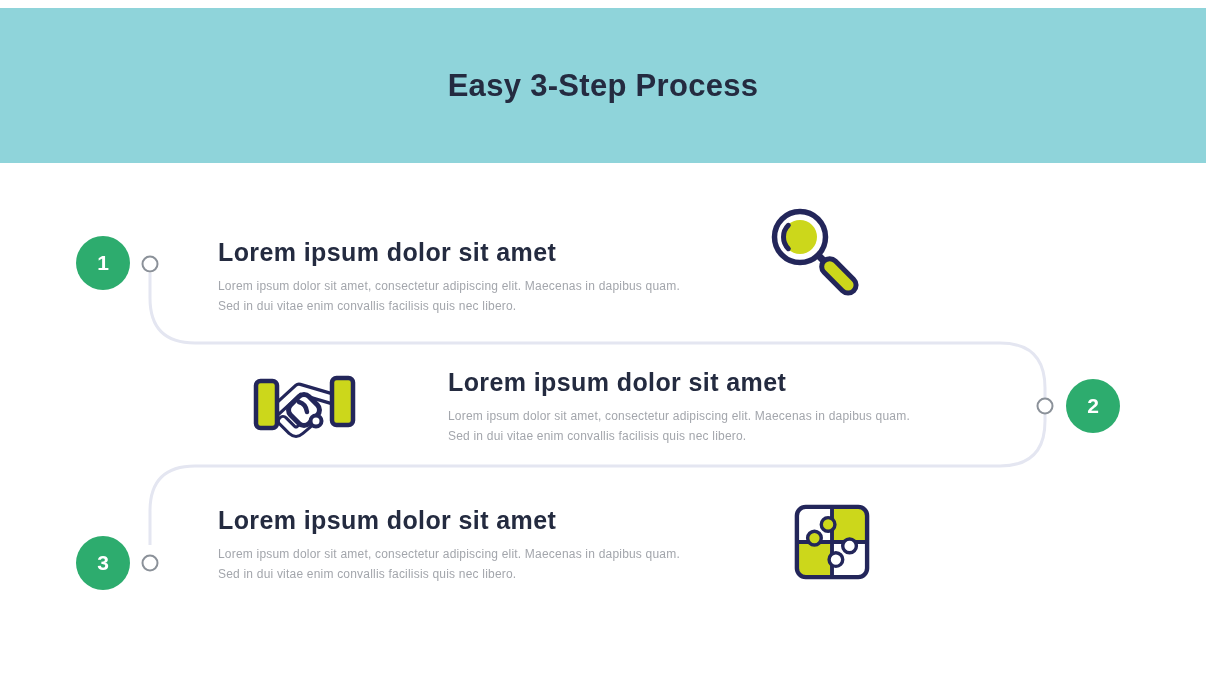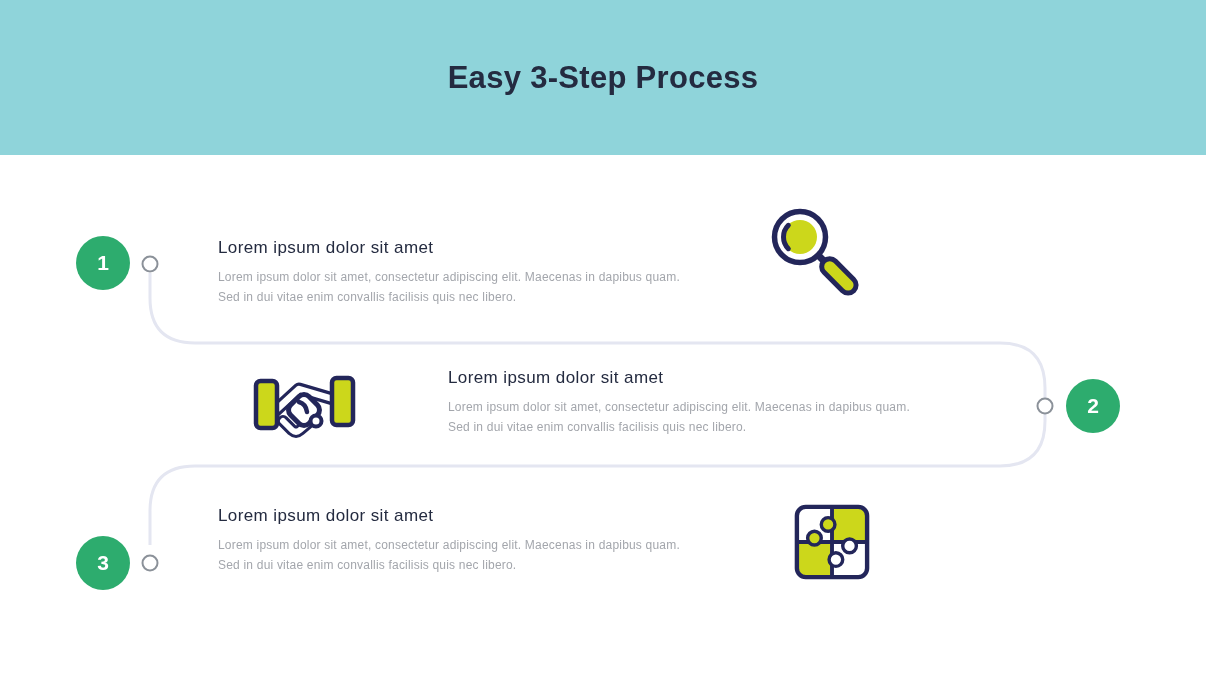--- a/index.html
+++ b/index.html
@@ -10,40 +10,40 @@
     --icon_fill:#ccd71b;
     --description_text:#a3a6ac;
     --connector_line:#e4e6f1;
     --connector_node:#8b9199;
   }
   *{margin:0;padding:0;box-sizing:border-box}
   html,body{width:1206px;height:678px;overflow:hidden;background:#fff;
     font-family:"Liberation Sans","DejaVu Sans",sans-serif}
   .slide{position:relative;width:1206px;height:678px;background:#fff}
 
-  .header{position:absolute;left:0;top:0;width:1206px;height:155px;
+  .header{position:absolute;left:0;top:8px;width:1206px;height:155px;
     background:var(--header_background);display:flex;align-items:center;justify-content:center}
   .header-title{font-size:31px;font-weight:bold;color:var(--heading_text);letter-spacing:.3px}
 
   .connector-svg{position:absolute;left:0;top:0;width:1206px;height:678px;pointer-events:none}
   .connector-path{fill:none;stroke:var(--connector_line);stroke-width:3}
   .connector-ring{fill:#fff;stroke:var(--connector_node);stroke-width:2}
 
   .step-number{position:absolute;width:54px;height:54px;border-radius:50%;
     background:var(--step_number_background);color:#fff;display:flex;align-items:center;
     justify-content:center;font-size:21px;font-weight:bold}
   #num1{left:76px;top:236px}
   #num2{left:1066px;top:379px}
   #num3{left:76px;top:536px}
 
   .step-text{position:absolute}
   #text1{left:218px;top:238px}
   #text2{left:448px;top:368px}
   #text3{left:218px;top:506px}
-  .step-title{font-size:17px;font-weight:normal;color:var(--heading_text);
+  .step-title{font-size:25px;font-weight:bold;color:var(--heading_text);
     letter-spacing:.4px;margin-bottom:10px;white-space:nowrap}
   .step-desc{font-size:12px;color:var(--description_text);line-height:19.5px;
     letter-spacing:.2px;white-space:nowrap}
 
   .icon{position:absolute}
   #icon1{left:765px;top:200px;width:100px;height:108px}
   #icon2{left:252px;top:366px;width:105px;height:78px}
   #icon3{left:793px;top:503px;width:78px;height:78px}
 
   .i-fill{fill:var(--icon_fill);stroke:var(--icon_outline)}

